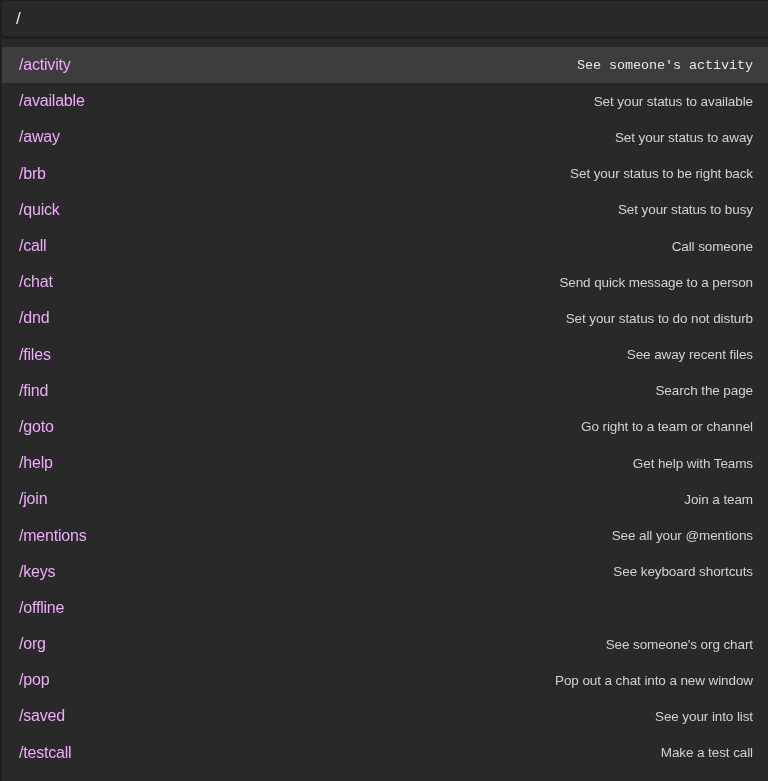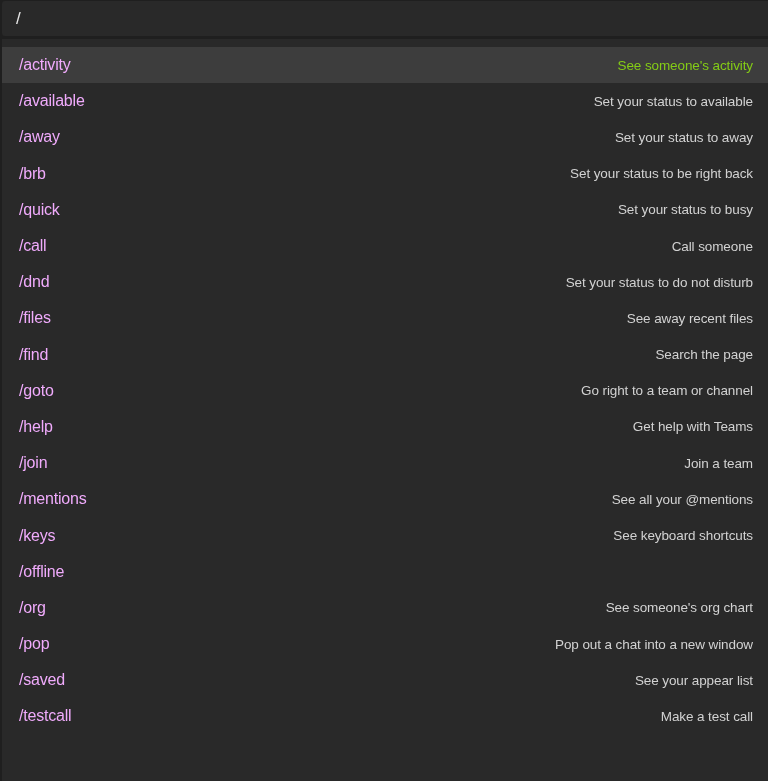--- a/index.html
+++ b/index.html
@@ -67,21 +67,22 @@
       color: #f0abfc;
       font-size: 16px;
       letter-spacing: -0.2px;
     }
     .cmd-desc {
       color: #d2d2d2;
       font-size: 13.5px;
       letter-spacing: -0.1px;
     }
     .cmd-row.selected .cmd-desc {
-      color: #84cc16;
+      color: #e5e5e5;
+      font-family: Liberation Mono, monospace;
     }
   </style>
 </head>
 <body>
 
 <div class="root">
   <div class="search-box">
     <input class="search-input" type="text" value="/" style="">
   </div>
 
@@ -102,20 +103,24 @@
       <span class="cmd-name">/brb</span>
       <span class="cmd-desc">Set your status to be right back</span>
     </div>
     <div class="cmd-row">
       <span class="cmd-name">/quick</span>
       <span class="cmd-desc">Set your status to busy</span>
     </div>
     <div class="cmd-row">
       <span class="cmd-name">/call</span>
       <span class="cmd-desc">Call someone</span>
+    </div>
+    <div class="cmd-row">
+      <span class="cmd-name">/chat</span>
+      <span class="cmd-desc">Send quick message to a person</span>
     </div>
     <div class="cmd-row">
       <span class="cmd-name">/dnd</span>
       <span class="cmd-desc">Set your status to do not disturb</span>
     </div>
     <div class="cmd-row">
       <span class="cmd-name">/files</span>
       <span class="cmd-desc">See away recent files</span>
     </div>
     <div class="cmd-row">
@@ -148,20 +153,20 @@
     <div class="cmd-row">
       <span class="cmd-name">/org</span>
       <span class="cmd-desc">See someone's org chart</span>
     </div>
     <div class="cmd-row">
       <span class="cmd-name">/pop</span>
       <span class="cmd-desc">Pop out a chat into a new window</span>
     </div>
     <div class="cmd-row">
       <span class="cmd-name">/saved</span>
-      <span class="cmd-desc">See your appear list</span>
+      <span class="cmd-desc">See your into list</span>
     </div>
     <div class="cmd-row">
       <span class="cmd-name">/testcall</span>
       <span class="cmd-desc">Make a test call</span>
     </div>
   </div>
 </div>
 
 </body></html>

